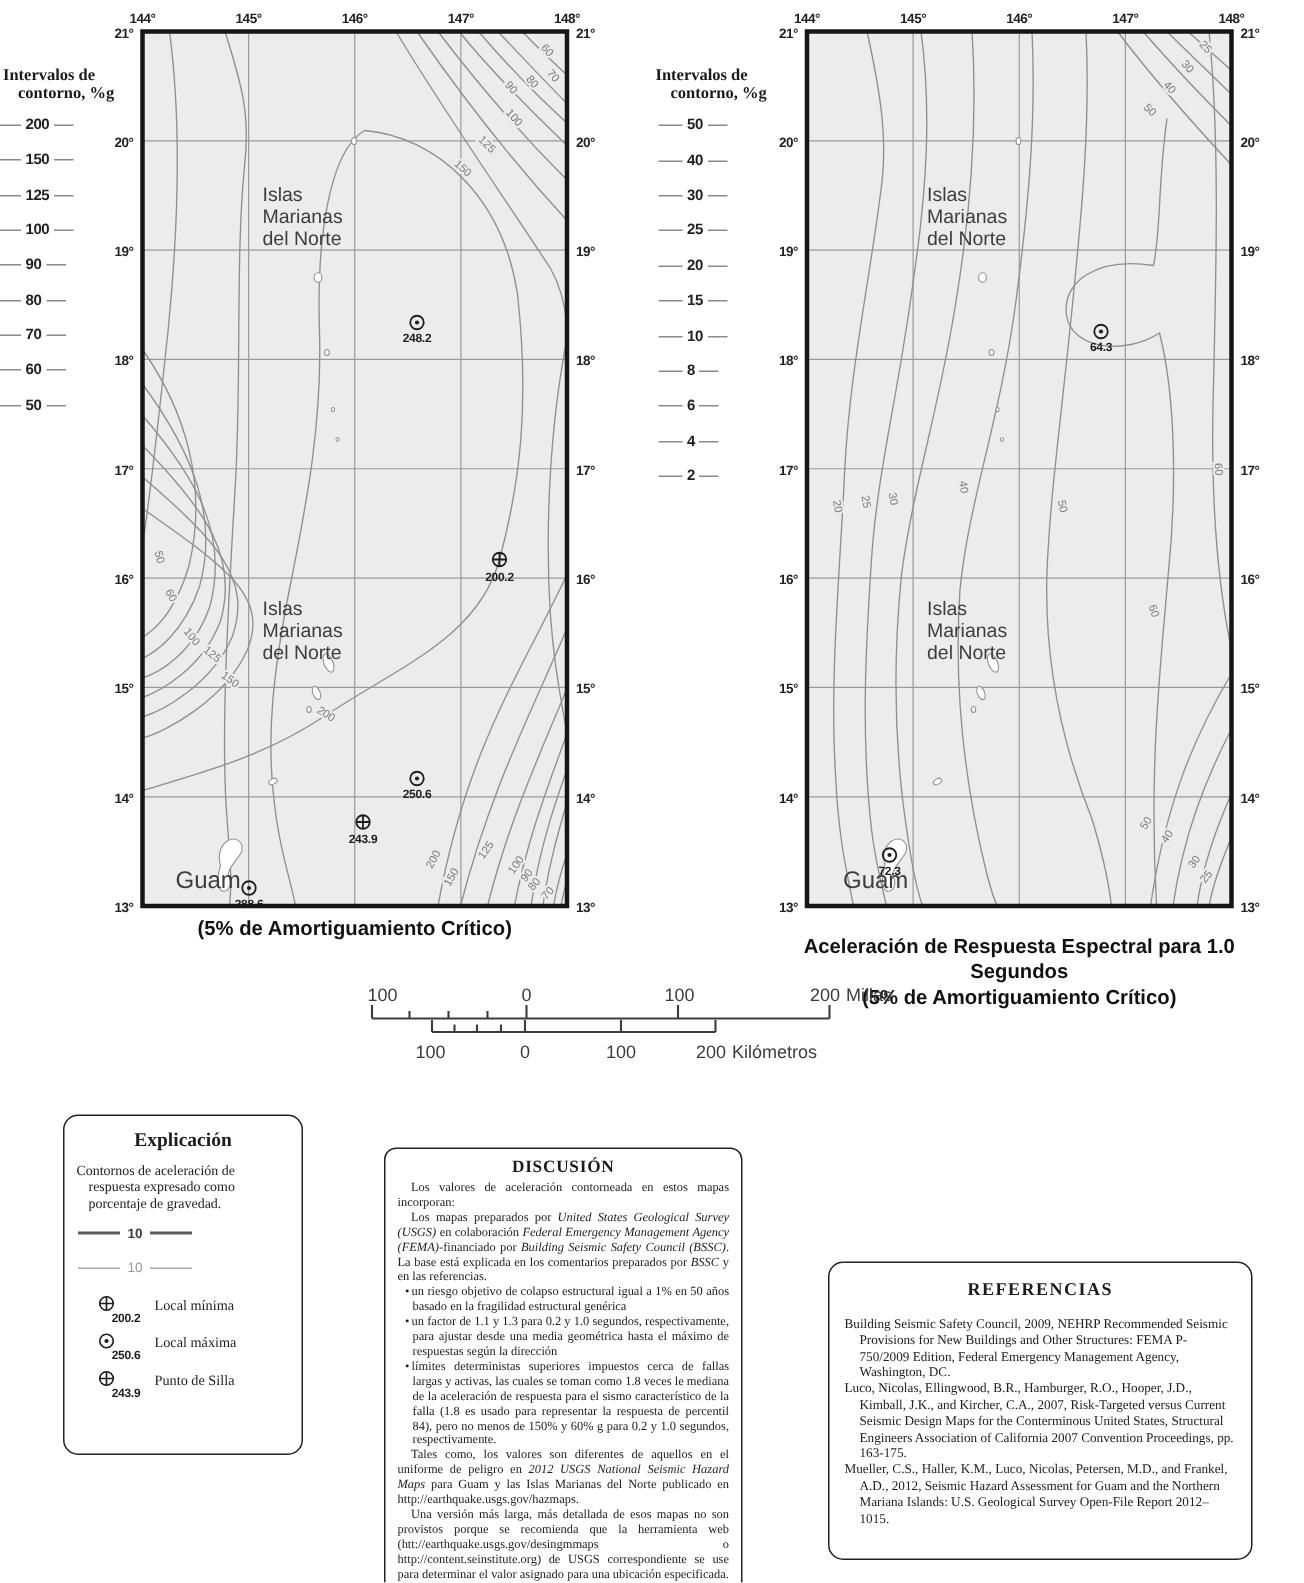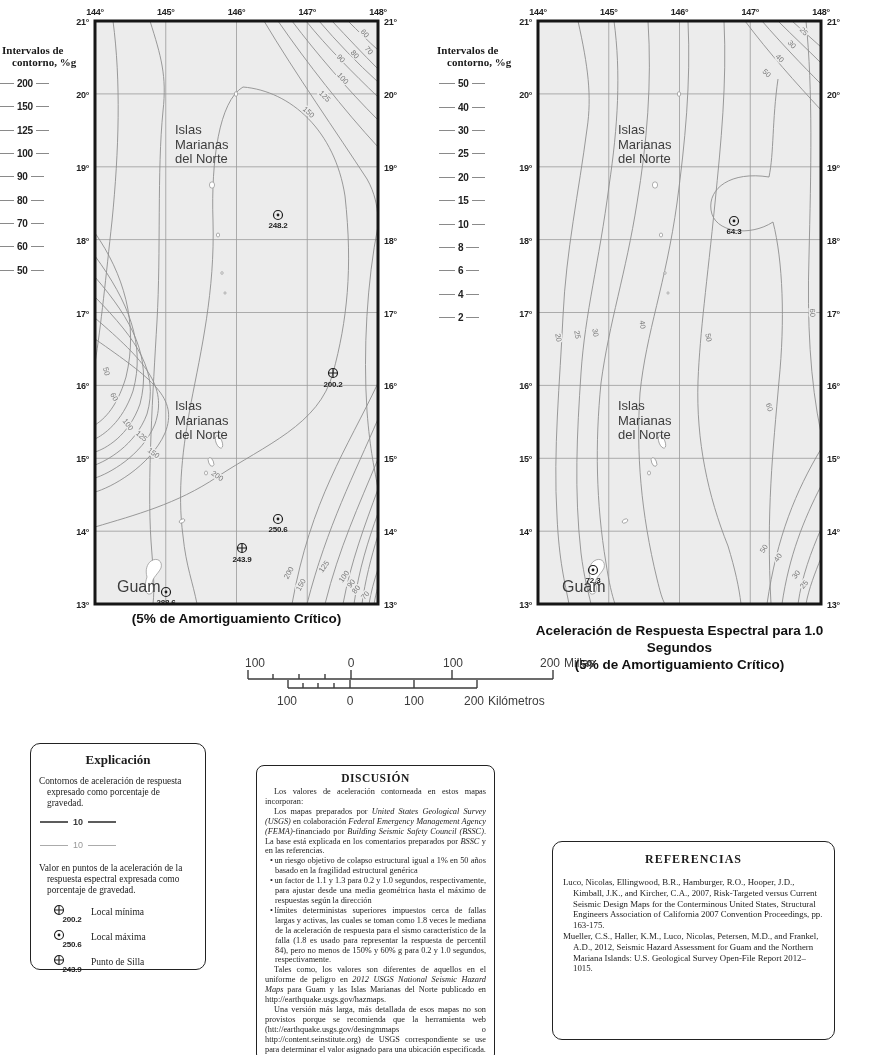--- a/index.html
+++ b/index.html
@@ -26,21 +26,21 @@
   .legend-item{position:absolute;display:flex;align-items:center;height:10px;}
   .ldash{display:inline-block;height:1px;background:#8a8a8a;}
   .lnum{font:bold 10px "Liberation Sans",sans-serif;color:#222;margin:0 3px;letter-spacing:-0.3px;}
   .map-title{position:absolute;width:347px;text-align:center;color:#111;
              font:bold 13.5px "Liberation Sans",sans-serif;line-height:17px;}
   .sb-label{font:12px "Liberation Sans",sans-serif;fill:#3c3c3c;}
   .sb-line{stroke:#3c3c3c;stroke-width:1.4;fill:none;}
   .rbox{position:absolute;border:1.3px solid #222;border-radius:10px;background:#fff;
         font-family:"Liberation Serif",serif;color:#1c1c1c;}
   .rbox-title{text-align:center;font-weight:bold;}
-  #explicacion{left:30px;top:743px;width:176px;height:227px;padding:6px 8px;box-sizing:border-box;}
+  #explicacion{left:42px;top:743px;width:160px;height:227px;padding:6px 8px;box-sizing:border-box;}
   #explicacion .rbox-title{font-size:13px;margin:2px 0 8px 0;}
   .exp-p{font-size:9.3px;line-height:11px;padding-left:8px;text-indent:-8px;margin:0 0 8px 0;}
   .exp-sample{display:flex;align-items:center;margin:0 0 13px 1px;}
   .exp-sample .d{display:inline-block;height:1.4px;background:#5c5c5c;width:28px;}
   .exp-sample .v{font:bold 9px "Liberation Sans",sans-serif;color:#3a3a3a;margin:0 5px;}
   .exp-sample.light .d{background:#ababab;height:1px;}
   .exp-sample.light .v{color:#979797;font-weight:normal;}
   .exp-item{display:flex;align-items:flex-start;margin:0 0 5px 14px;}
   .exp-sym{width:38px;text-align:center;}
   .exp-val{font:bold 8px "Liberation Sans",sans-serif;color:#1d1d1d;margin-top:-1px;letter-spacing:-0.2px;}
@@ -466,21 +466,20 @@
     <div class="exp-sample">
       <span class="d"></span>
         <span class="v">10</span>
         <span class="d"></span>
     </div>
     <div class="exp-sample light">
       <span class="d"></span>
         <span class="v">10</span>
         <span class="d"></span>
     </div>
-    <p class="exp-p">Valor en puntos de la aceleración de la respuesta espectral expresada como porcentaje de gravedad.</p>
     <div class="exp-item">
       <div class="exp-sym">
         <svg width="12" height="12">
           <circle cx="6" cy="6" r="4.5" fill="none" stroke="#1d1d1d" stroke-width="1.1"></circle>
           <path d="M 1.5,6 H 10.5 M 6,1.5 V 10.5" stroke="#1d1d1d" stroke-width="1.1"></path>
         </svg>
         <div class="exp-val">200.2</div>
       </div>
       <div class="exp-lab">Local mínima</div>
     </div>
@@ -512,17 +511,18 @@
     <p class="disc-p"><span>Los mapas preparados por </span><i>United States Geological Survey (USGS)</i><span> en colaboración </span><i>Federal Emergency Management Agency (FEMA)</i><span>-financiado por </span><i>Building Seismic Safety Council (BSSC)</i><span>. La base está explicada en los comentarios preparados por </span><i>BSSC</i><span> y en las referencias.</span></p>
     <p class="disc-bullet">un riesgo objetivo de colapso estructural igual a 1% en 50 años basado en la fragilidad estructural genérica</p>
     <p class="disc-bullet">un factor de 1.1 y 1.3 para 0.2 y 1.0 segundos, respectivamente, para ajustar desde una media geométrica hasta el máximo de respuestas según la dirección</p>
     <p class="disc-bullet">límites deterministas superiores impuestos cerca de fallas largas y activas, las cuales se toman como 1.8 veces le mediana de la aceleración de respuesta para el sismo característico de la falla (1.8 es usado para representar la respuesta de percentil 84), pero no menos de 150% y 60% g para 0.2 y 1.0 segundos, respectivamente.</p>
     <p class="disc-p"><span>Tales como, los valores son diferentes de aquellos en el uniforme de peligro en </span><i>2012 USGS National Seismic Hazard Maps</i><span> para Guam y las Islas Marianas del Norte  publicado en http://earthquake.usgs.gov/hazmaps.</span></p>
     <p class="disc-p">Una versión más larga, más detallada de esos mapas no son provistos porque se recomienda que la herramienta web (htt://earthquake.usgs.gov/desingmmaps o http://content.seinstitute.org) de USGS correspondiente  se use para determinar el valor asignado para una ubicación especificada.</p>
   </div>
 
   <div class="rbox" id="referencias">
     <div class="rbox-title">REFERENCIAS</div>
+    <p class="ref">Building Seismic Safety Council, 2009, NEHRP Recommended Seismic Provisions for New Buildings and Other Structures: FEMA P-750/2009 Edition, Federal Emergency Management Agency, Washington, DC.</p>
     <p class="ref">Luco, Nicolas, Ellingwood, B.R., Hamburger, R.O., Hooper, J.D., Kimball, J.K., and Kircher, C.A., 2007, Risk-Targeted versus Current Seismic Design Maps for the Conterminous United States, Structural Engineers Association of California 2007 Convention Proceedings, pp. 163-175.</p>
     <p class="ref">Mueller, C.S., Haller, K.M., Luco, Nicolas, Petersen, M.D., and Frankel, A.D., 2012, Seismic Hazard Assessment for Guam and the Northern Mariana Islands: U.S. Geological Survey Open-File Report 2012–1015.</p>
   </div>
 
 </div>
 
 </body></html>

